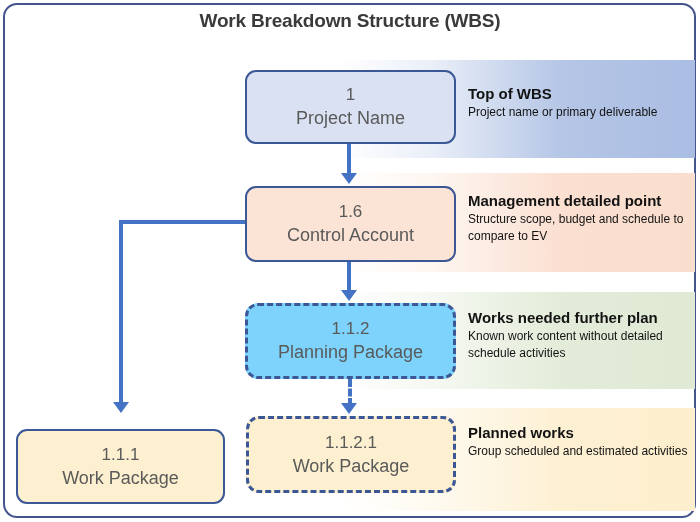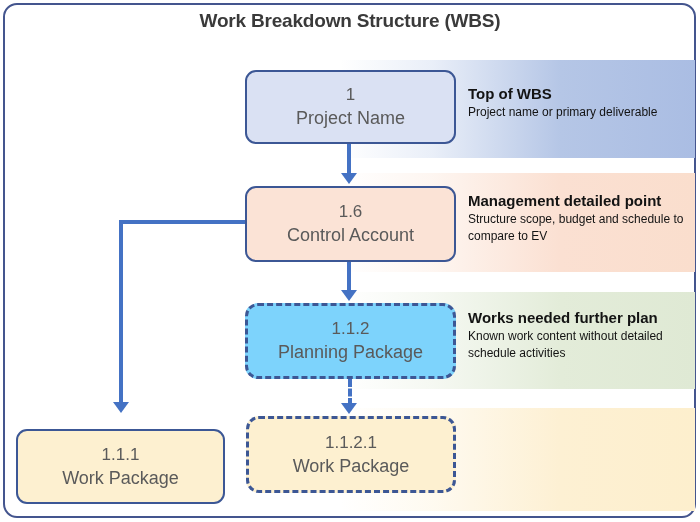--- a/index.html
+++ b/index.html
@@ -216,13 +216,17 @@
   <div class="desc" style="top:191px;">
     <div class="desc-head">Management detailed point</div>
     <div class="desc-body">Structure scope, budget and schedule to compare to EV</div>
   </div>
 
   <div class="desc" style="top:308px;">
     <div class="desc-head">Works needed further plan</div>
     <div class="desc-body">Known work content without detailed schedule activities</div>
   </div>
 
+  <div class="desc" style="top:423px;">
+    <div class="desc-head">Planned works</div>
+    <div class="desc-body">Group scheduled and estimated activities</div>
+  </div>
 </div>
 
 </body></html>

